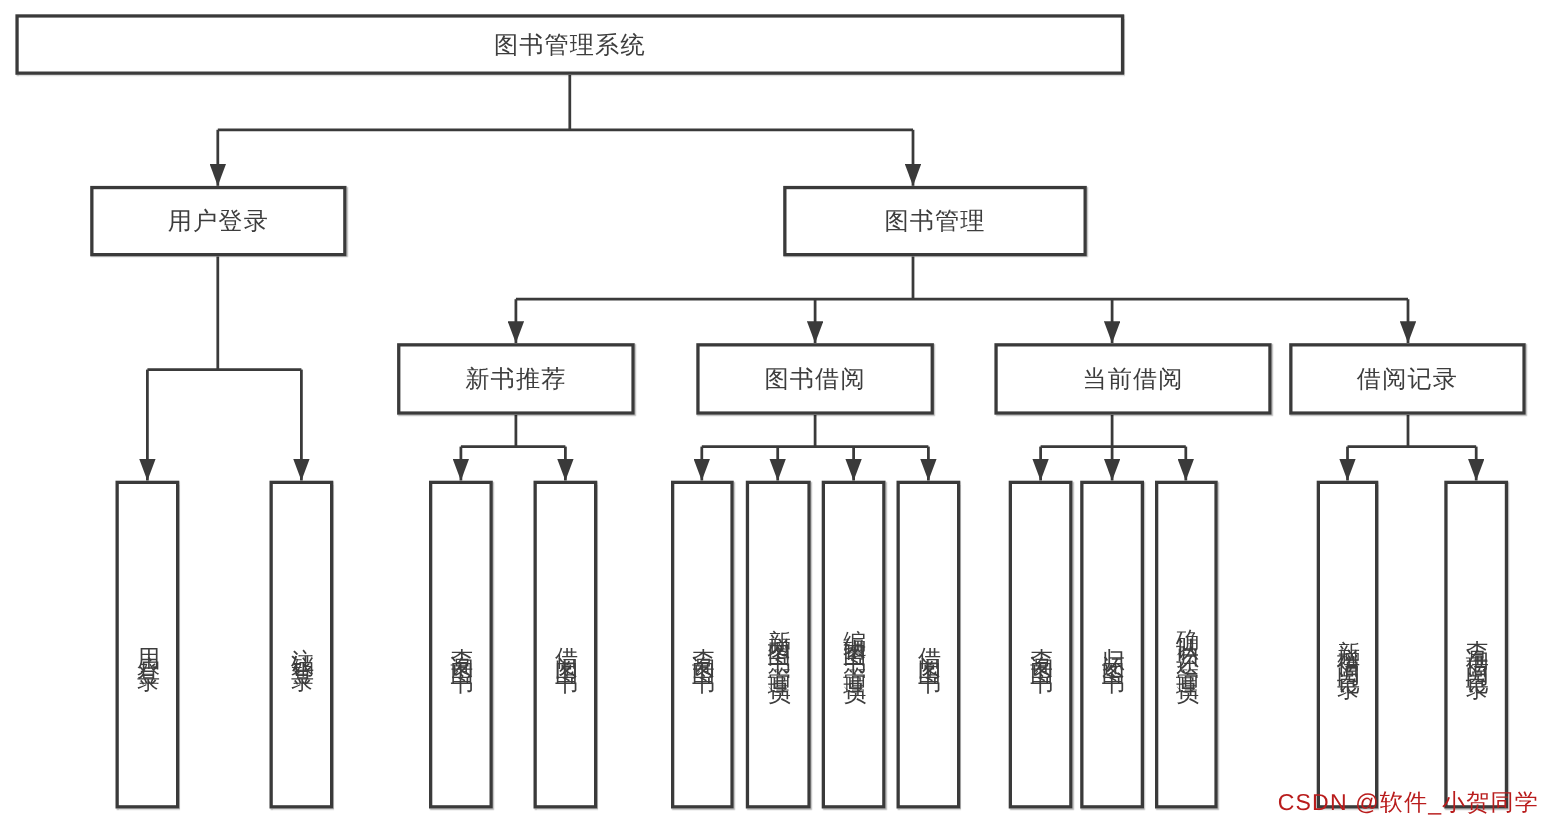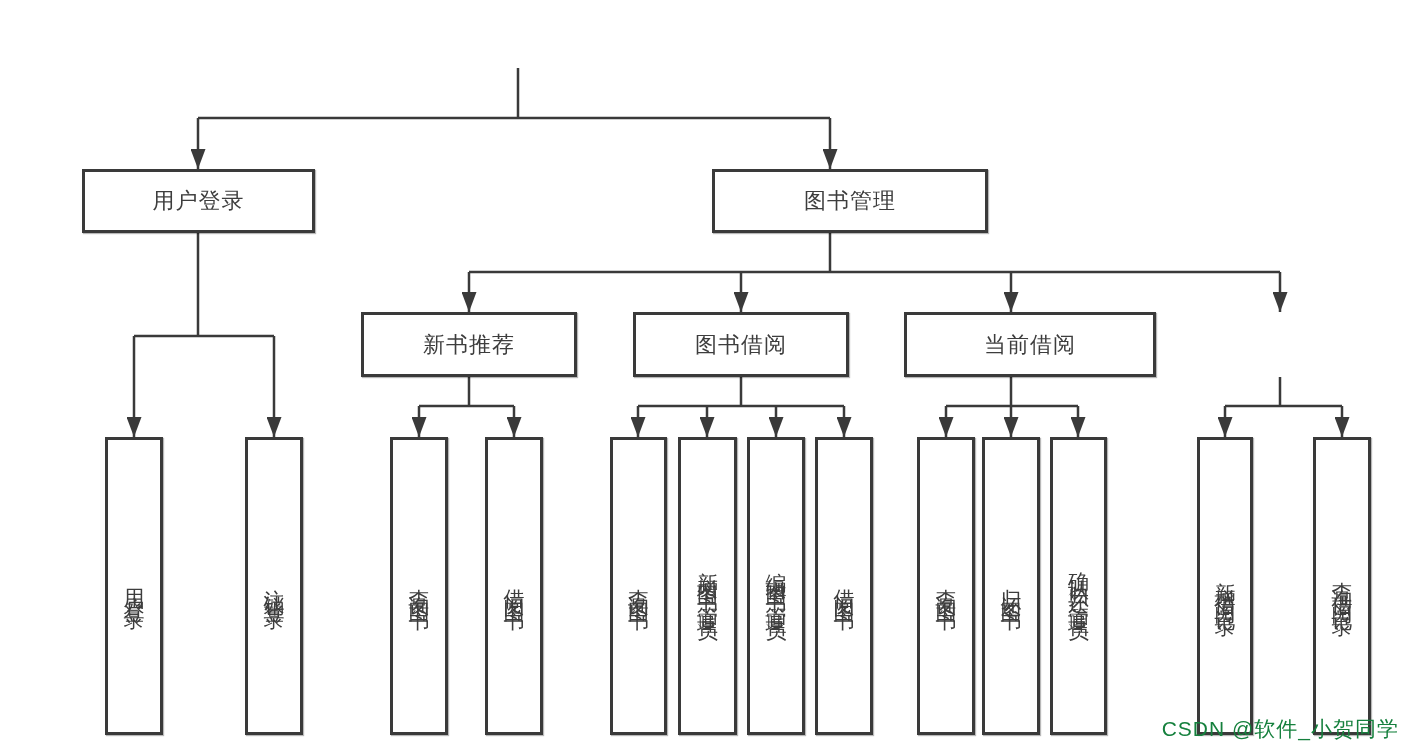--- a/index.html
+++ b/index.html
@@ -41,21 +41,21 @@
     text-orientation: mixed;
     font-size: 21px;
     letter-spacing: 7px;
     white-space: normal;
   }
   .watermark {
     position: absolute;
     right: 6px;
     bottom: 4px;
     font-size: 21px;
-    color: #15803d;
+    color: #b91c1c;
     letter-spacing: 1px;
     z-index: 2;
   }
 </style>
 </head>
 <body>
 
 <div class="canvas">
 
   <svg class="connector-layer" width="1405" height="747" viewBox="0 0 1405 747">
@@ -94,27 +94,29 @@
       <line x1="946" y1="406" x2="946" y2="437" marker-end="url(#ah)"></line>
       <line x1="1011" y1="406" x2="1011" y2="437" marker-end="url(#ah)"></line>
       <line x1="1078" y1="406" x2="1078" y2="437" marker-end="url(#ah)"></line>
 
       <path d="M1280 377 V406 M1225 406 H1342"></path>
       <line x1="1225" y1="406" x2="1225" y2="437" marker-end="url(#ah)"></line>
       <line x1="1342" y1="406" x2="1342" y2="437" marker-end="url(#ah)"></line>
     </g>
   </svg>
 
+  <div class="node" style="left:14px;top:13px;width:1008px;height:55px">图书管理系统</div>
 
   <div class="node" style="left:82px;top:169px;width:233px;height:64px">用户登录</div>
   <div class="node" style="left:712px;top:169px;width:276px;height:64px">图书管理</div>
 
   <div class="node" style="left:361px;top:312px;width:216px;height:65px">新书推荐</div>
   <div class="node" style="left:633px;top:312px;width:216px;height:65px">图书借阅</div>
   <div class="node" style="left:904px;top:312px;width:252px;height:65px">当前借阅</div>
+  <div class="node" style="left:1172px;top:312px;width:215px;height:65px">借阅记录</div>
 
   <div class="node v" style="left:105px;top:437px;width:58px;height:298px">用户登录</div>
   <div class="node v" style="left:245px;top:437px;width:58px;height:298px">注销登录</div>
 
   <div class="node v" style="left:390px;top:437px;width:58px;height:298px">查询图书</div>
   <div class="node v" style="left:485px;top:437px;width:58px;height:298px">借阅图书</div>
 
   <div class="node v" style="left:610px;top:437px;width:57px;height:298px">查询图书</div>
   <div class="node v" style="left:678px;top:437px;width:59px;height:298px">新增图书（管理员）</div>
   <div class="node v" style="left:747px;top:437px;width:58px;height:298px">编辑图书（管理员）</div>

